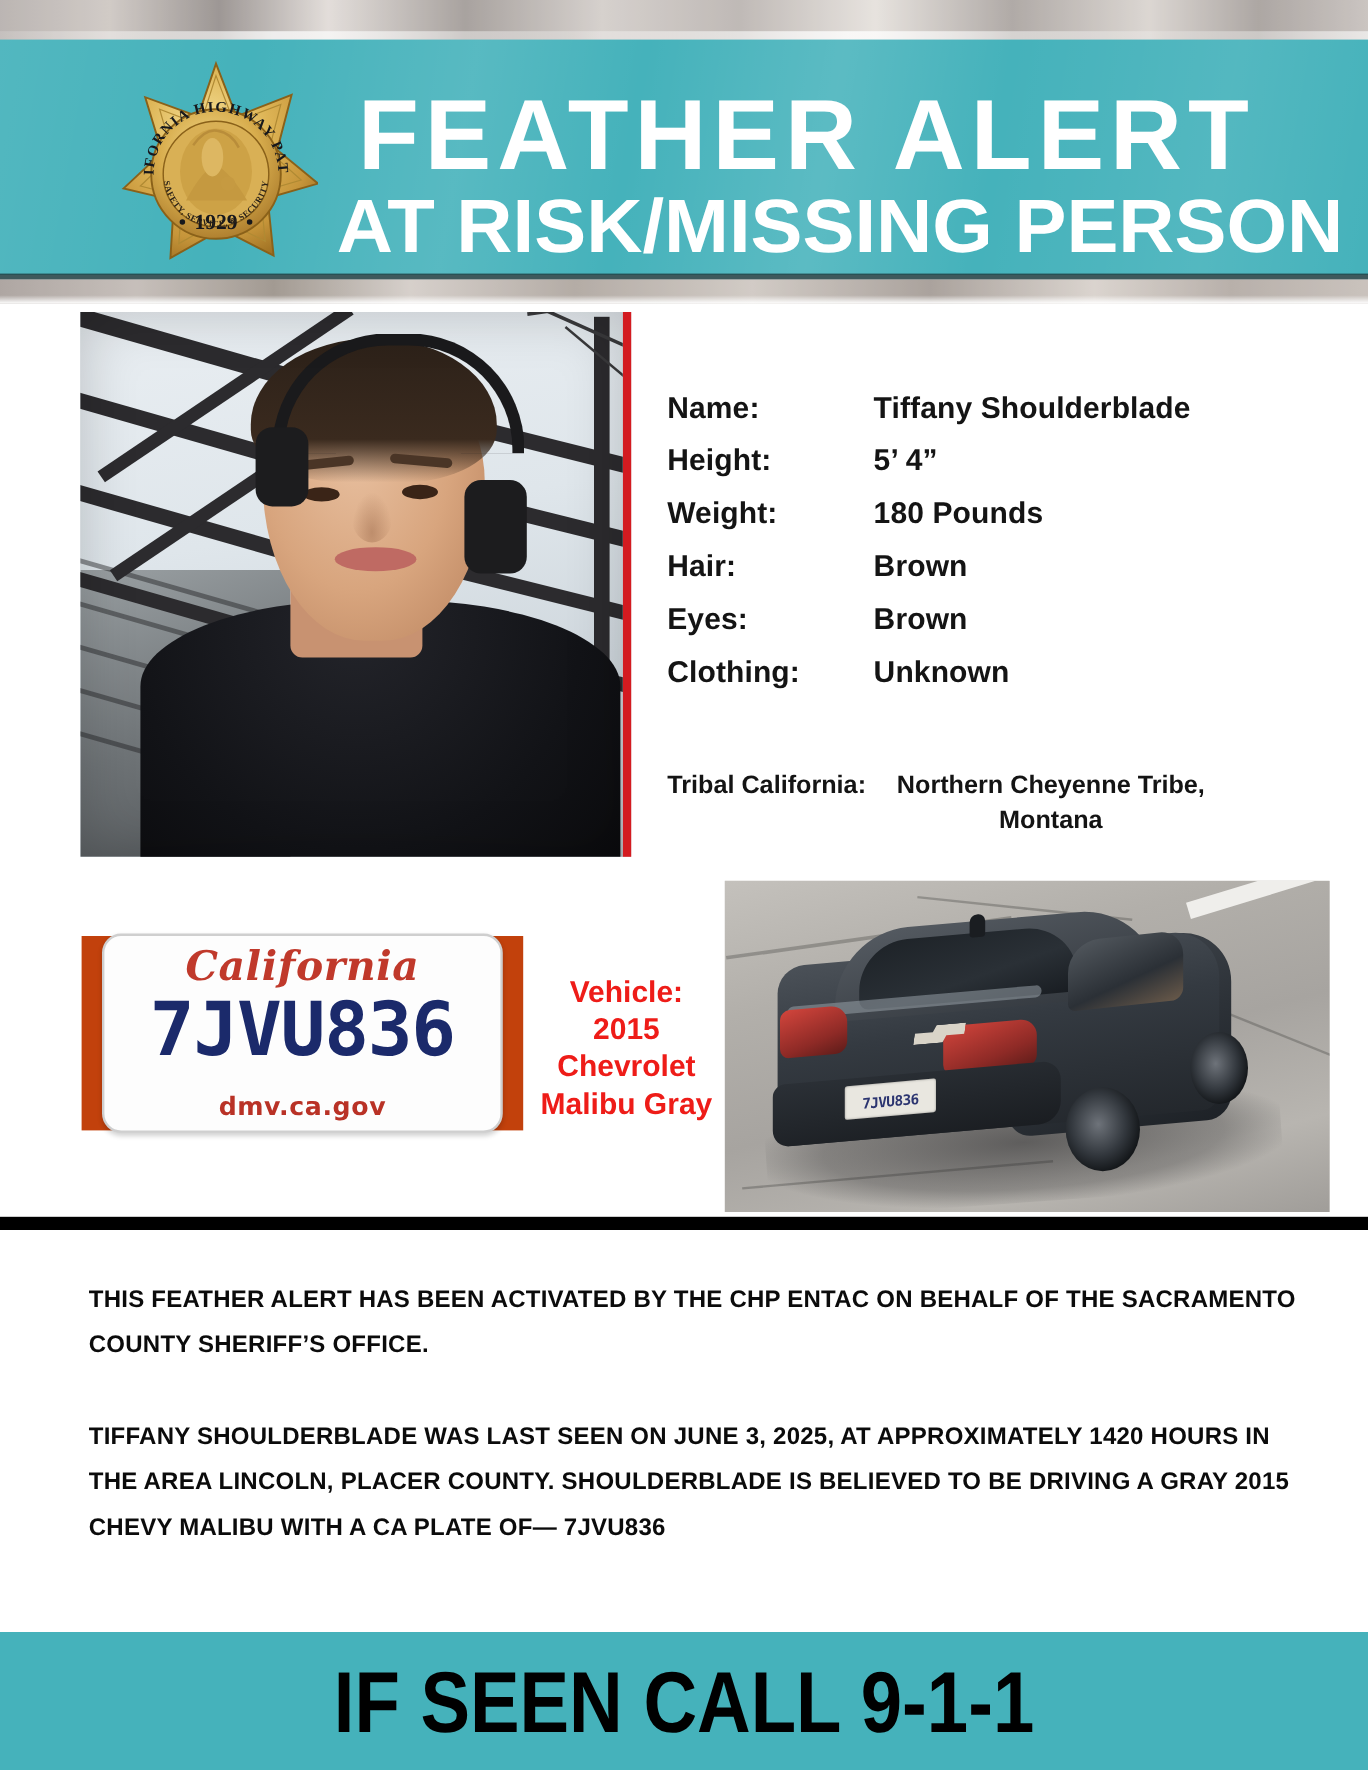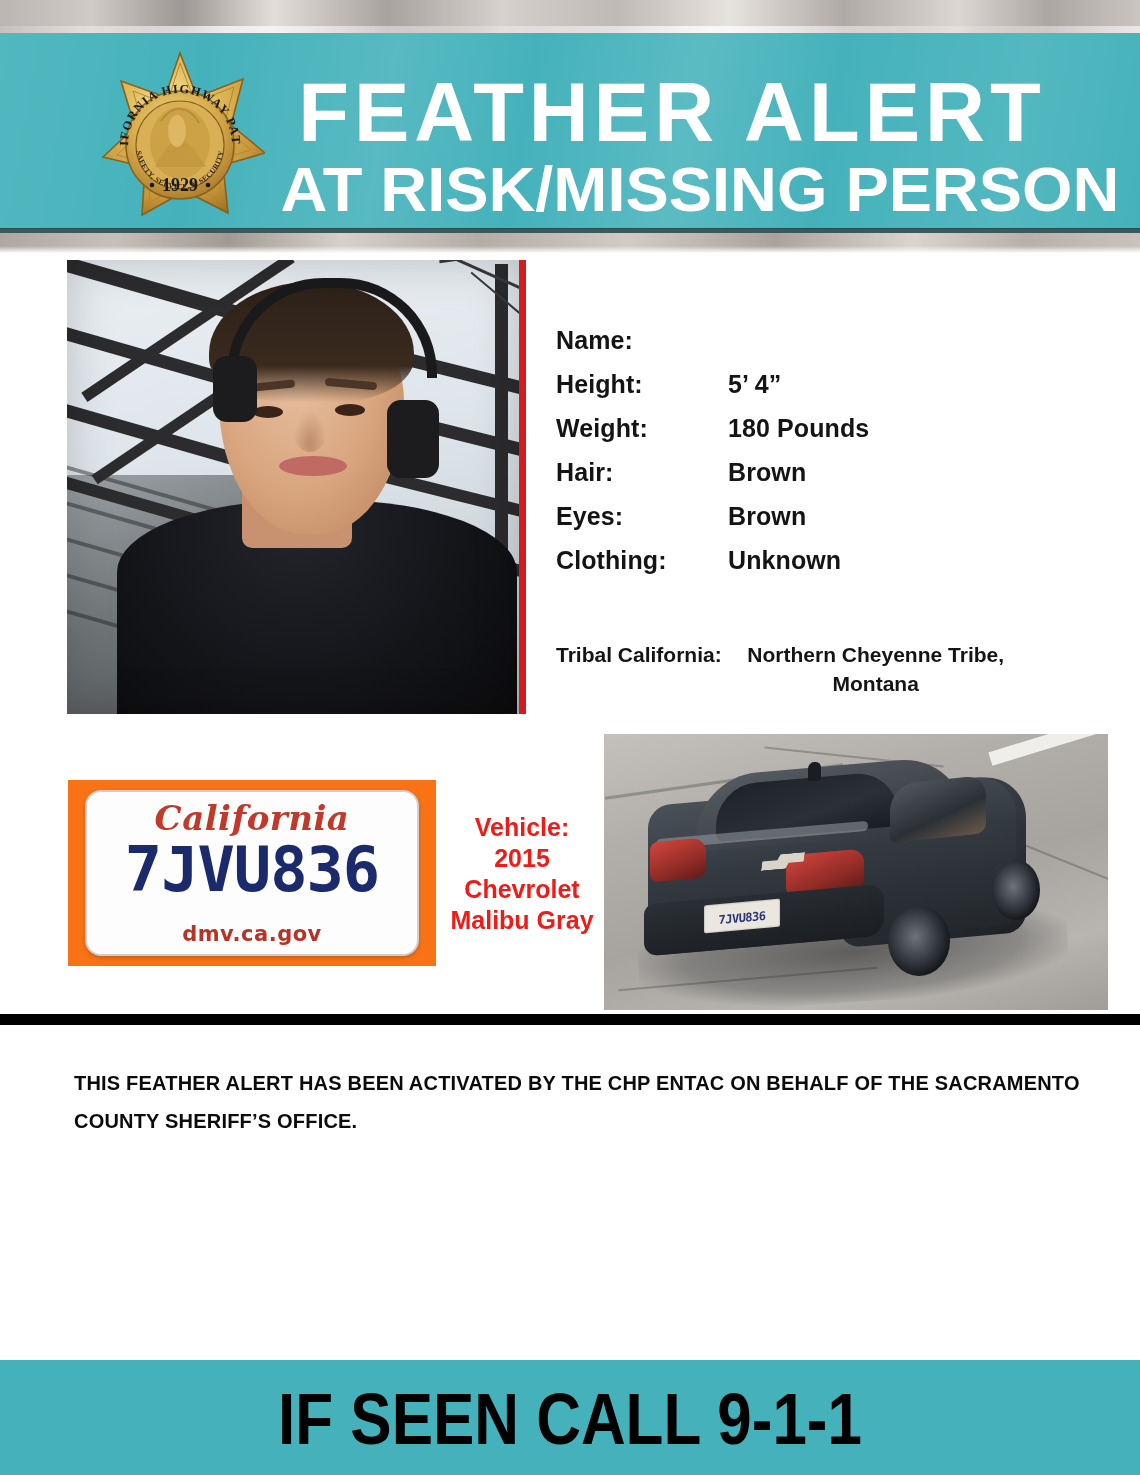--- a/index.html
+++ b/index.html
@@ -230,22 +230,22 @@
     text-align: center;
     line-height: 29px;
     width: 280px;
     margin-top: 24px;
   }
 
   
   .plate-wrap {
     position: absolute;
     left: 68px; top: 780px;
-    width: 368px; height: 186px;
-    background: #f97316;
+    width: 368px; height: 162px;
+    background: #c2410c;
     display: flex; align-items: center; justify-content: center;
   }
   .plate {
     width: 330px; height: 162px;
     background: #fdfdfd;
     border: 2px solid #cfcfcf;
     border-radius: 16px;
     box-shadow: 0 2px 4px rgba(0,0,0,.18);
     position: relative;
   }
@@ -531,20 +531,21 @@
     <div class="pp-hp-band"></div>
     <div class="pp-hp-cup" style="left:146px; top:96px;"></div>
     <div class="pp-hp-cup" style="left:320px; top:140px; width:52px; height:78px;"></div>
 
     <div class="pp-vig"></div>
   </div>
 
   <div class="details">
     <div class="detail-row">
       <div class="detail-label">Name:</div>
+      <div class="detail-value">Tiffany Shoulderblade</div>
     </div>
     <div class="detail-row">
       <div class="detail-label">Height:</div>
       <div class="detail-value">5’ 4”</div>
     </div>
     <div class="detail-row">
       <div class="detail-label">Weight:</div>
       <div class="detail-value">180 Pounds</div>
     </div>
     <div class="detail-row">
@@ -604,18 +605,19 @@
       <span>7JVU836</span>
     </div>
     <div class="cp-wheel" style="left:284px; top:172px;"></div>
     <div class="cp-wheel" style="left:388px; top:126px; width:48px; height:60px;"></div>
   </div>
 
   <div class="divider"></div>
 
   <div class="body-text">
     <p>THIS FEATHER ALERT HAS BEEN ACTIVATED BY THE CHP ENTAC ON BEHALF OF THE SACRAMENTO COUNTY SHERIFF’S OFFICE.</p>
+    <p>TIFFANY SHOULDERBLADE WAS LAST SEEN ON JUNE 3, 2025, AT APPROXIMATELY 1420 HOURS IN THE AREA LINCOLN, PLACER COUNTY.  SHOULDERBLADE IS BELIEVED TO BE DRIVING A GRAY 2015 CHEVY MALIBU WITH A CA PLATE OF— 7JVU836</p>
   </div>
 
   <div class="footer-band"></div>
   <div class="footer-text">IF SEEN CALL 9-1-1</div>
 
 </div>
 
 </body></html>

